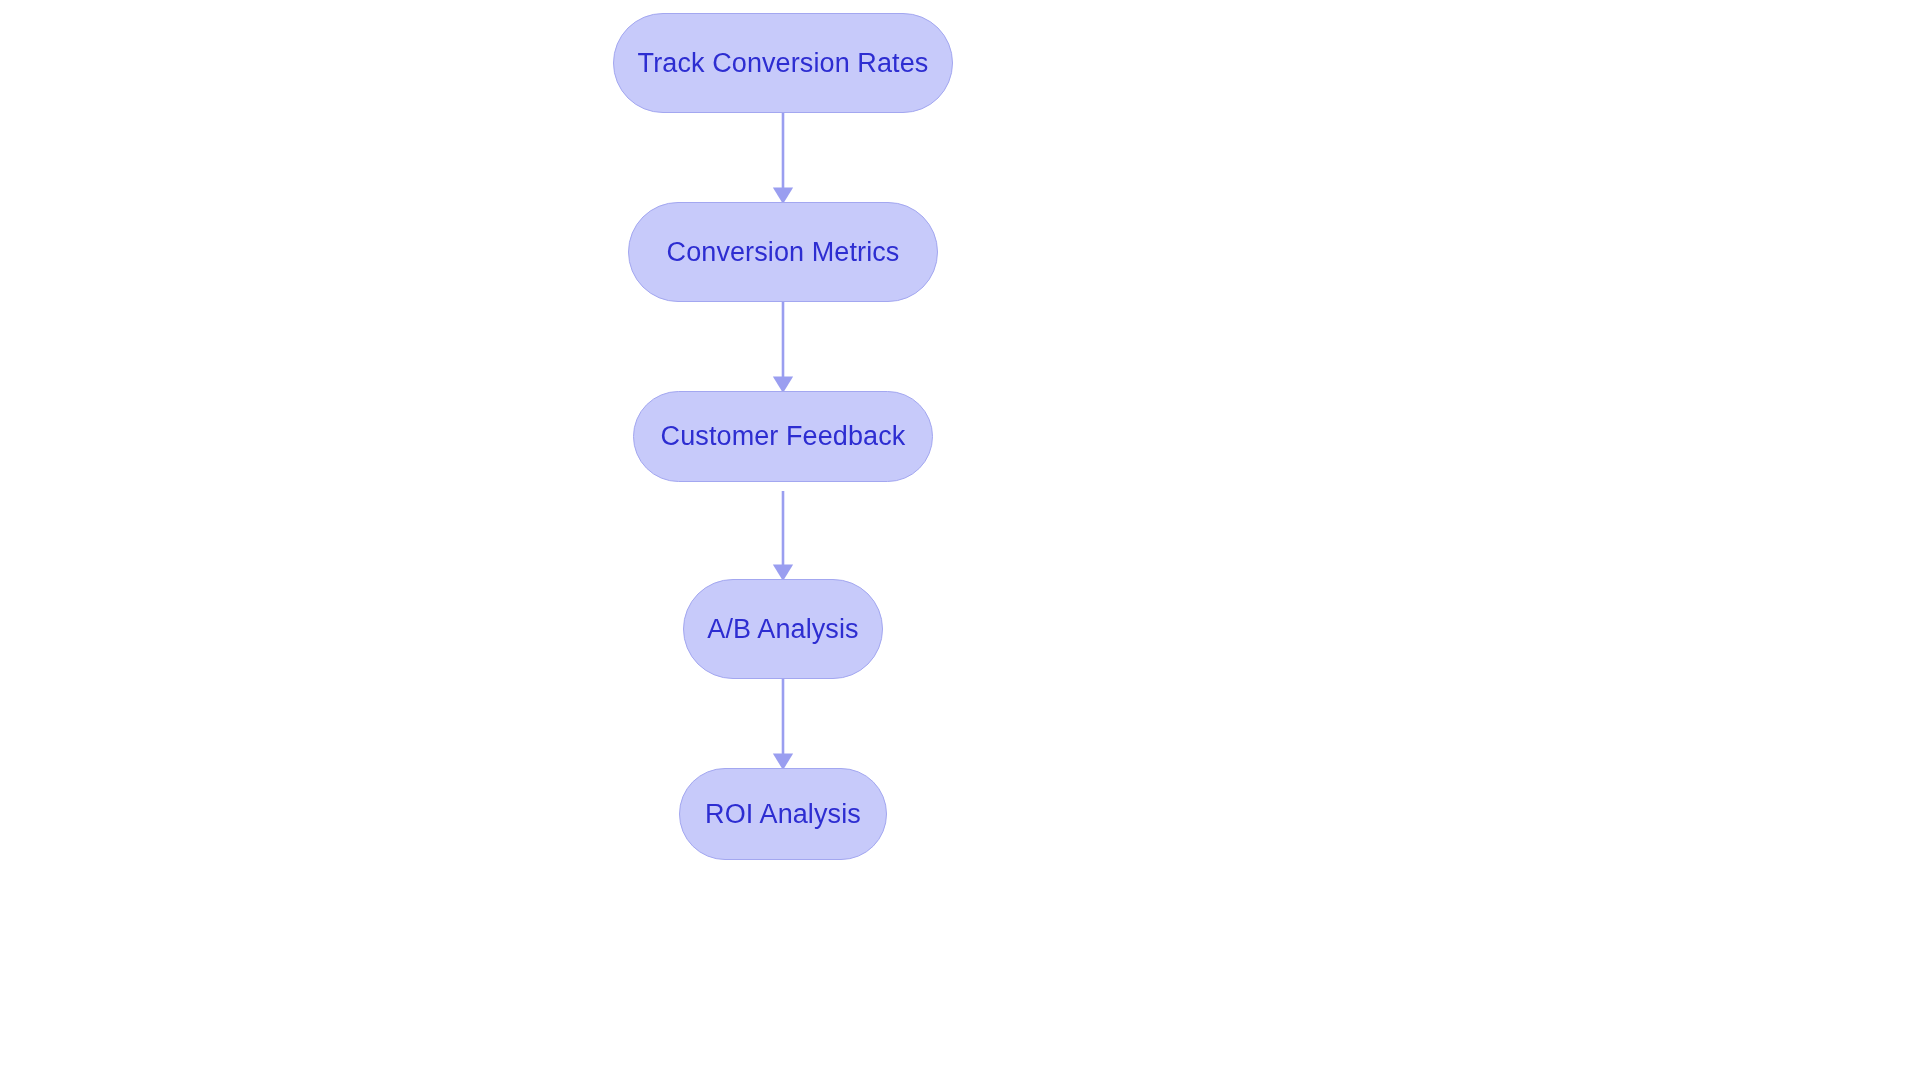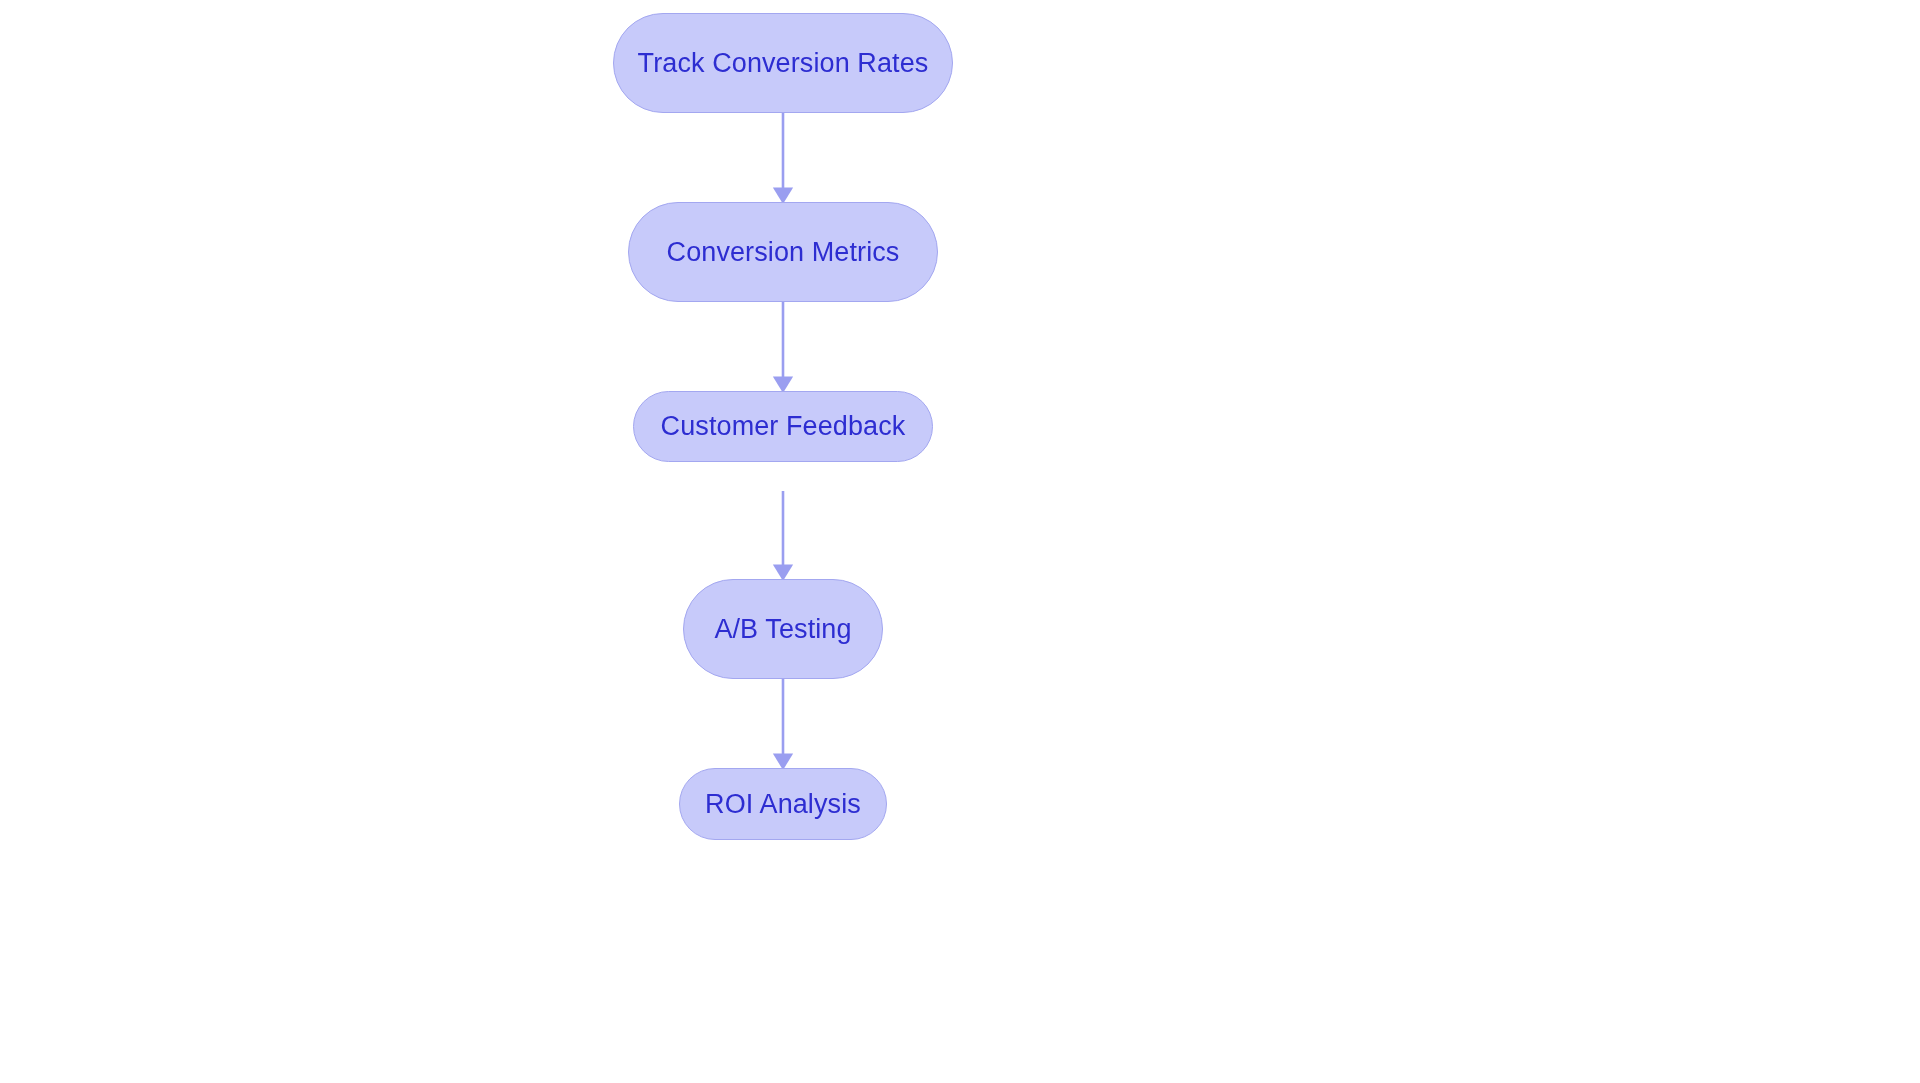--- a/index.html
+++ b/index.html
@@ -69,25 +69,25 @@
   </svg>
 
   <div class="flow-node" style="left:613px; top:13px; width:340px; height:100px;">
     <span class="flow-node-label">Track Conversion Rates</span>
   </div>
 
   <div class="flow-node" style="left:628px; top:202px; width:310px; height:100px;">
     <span class="flow-node-label">Conversion Metrics</span>
   </div>
 
-  <div class="flow-node" style="left:633px; top:391px; width:300px; height:71px;">
+  <div class="flow-node" style="left:633px; top:391px; width:300px; height:91px;">
     <span class="flow-node-label">Customer Feedback</span>
   </div>
 
   <div class="flow-node" style="left:683px; top:579px; width:200px; height:100px;">
-    <span class="flow-node-label">A/B Testing</span>
+    <span class="flow-node-label">A/B Analysis</span>
   </div>
 
-  <div class="flow-node" style="left:679px; top:768px; width:208px; height:72px;">
+  <div class="flow-node" style="left:679px; top:768px; width:208px; height:92px;">
     <span class="flow-node-label">ROI Analysis</span>
   </div>
 
 </div>
 
 </body></html>

